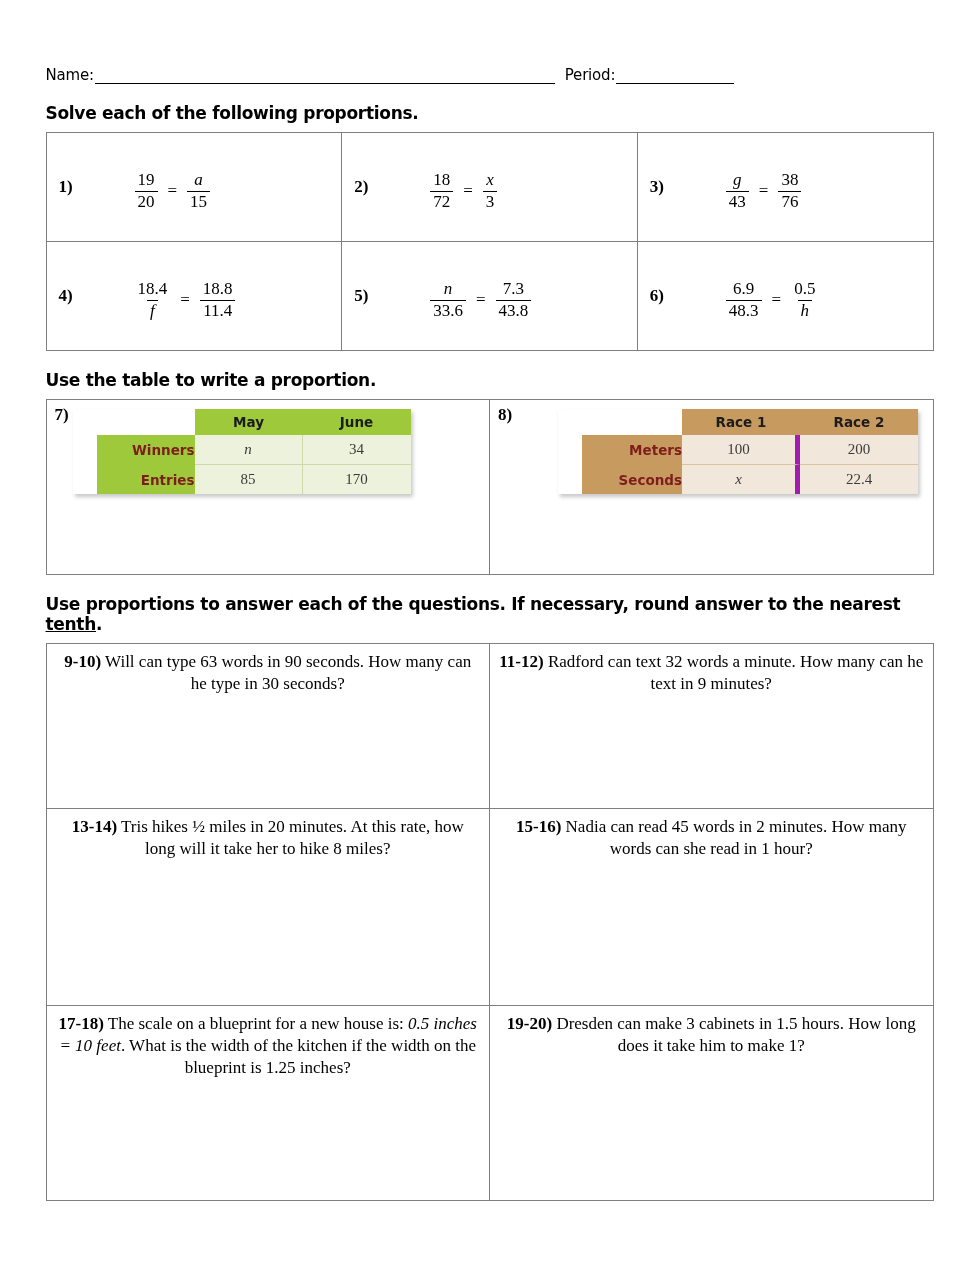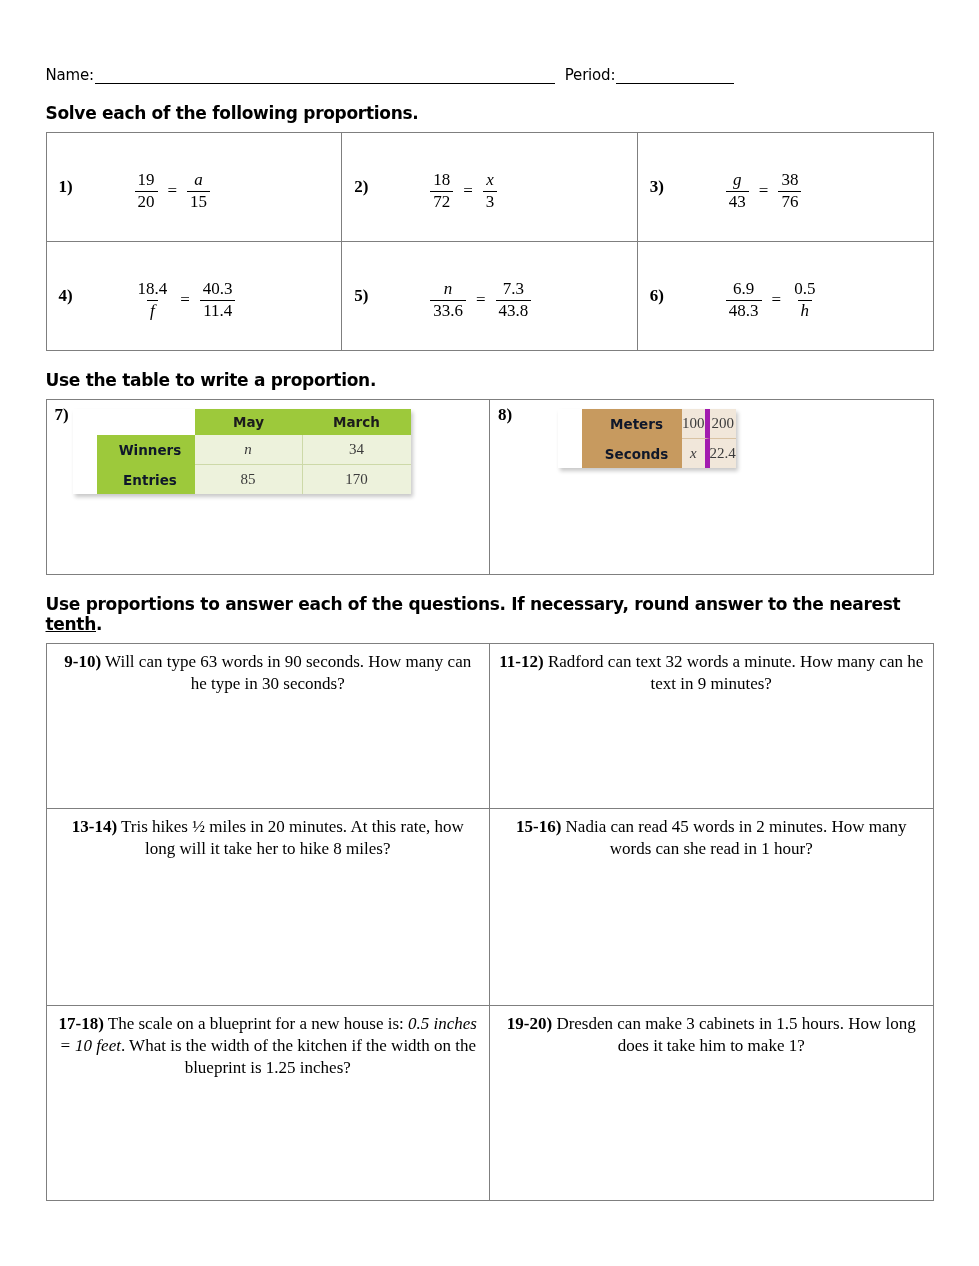--- a/index.html
+++ b/index.html
@@ -169,23 +169,23 @@
     background: #9dc93b;
     color: #1c1c1c;
     font-weight: bold;
     text-align: center;
     width: 108px;
     height: 26px;
     vertical-align: middle;
   }
   .mini .rhead {
     background: #9dc93b;
-    color: #0f172a;
-    font-weight: bold;
-    text-align: center;
+    color: #7f1d1d;
+    font-weight: bold;
+    text-align: right;
     padding-left: 9px;
     height: 29px;
     vertical-align: middle;
     box-sizing: border-box;
   }
   .mini .cell {
     background: #edf2dc;
     text-align: center;
     height: 29px;
     vertical-align: middle;
@@ -303,21 +303,21 @@
         <td>
           <div class="prob-cell">
             <span class="prob-num">4)</span>
             <span class="eqn">
               <span class="frac">
                 <span class="num">18.4</span>
                 <span class="den var">f</span>
               </span>
               <span class="eqsign">=</span>
               <span class="frac">
-                <span class="num">40.3</span>
+                <span class="num">18.8</span>
                 <span class="den">11.4</span>
               </span>
             </span>
           </div>
         </td>
         <td>
           <div class="prob-cell">
             <span class="prob-num">5)</span>
             <span class="eqn">
               <span class="frac">
@@ -358,21 +358,21 @@
     <tbody>
       <tr>
         <td>
           <div class="q-label">7)</div>
           <div class="mini-wrap">
             <table class="mini">
               <tbody>
                 <tr>
                   <td class="corner"></td>
                   <td class="chead">May</td>
-                  <td class="chead">March</td>
+                  <td class="chead">June</td>
                 </tr>
                 <tr>
                   <td class="rhead">Winners</td>
                   <td class="cell divr divb ital">n</td>
                   <td class="cell divb">34</td>
                 </tr>
                 <tr>
                   <td class="rhead">Entries</td>
                   <td class="cell divr">85</td>
                   <td class="cell">170</td>
@@ -380,20 +380,25 @@
               </tbody>
             </table>
           </div>
         </td>
         <td>
           <div class="q-label">8)</div>
           <div class="mini-wrap brown">
             <table class="mini brown">
               <tbody>
                 <tr>
+                  <td class="corner"></td>
+                  <td class="chead">Race 1</td>
+                  <td class="chead">Race 2</td>
+                </tr>
+                <tr>
                   <td class="rhead">Meters</td>
                   <td class="cell divr divb">100</td>
                   <td class="cell divb">200</td>
                 </tr>
                 <tr>
                   <td class="rhead">Seconds</td>
                   <td class="cell divr ital">x</td>
                   <td class="cell">22.4</td>
                 </tr>
               </tbody>

